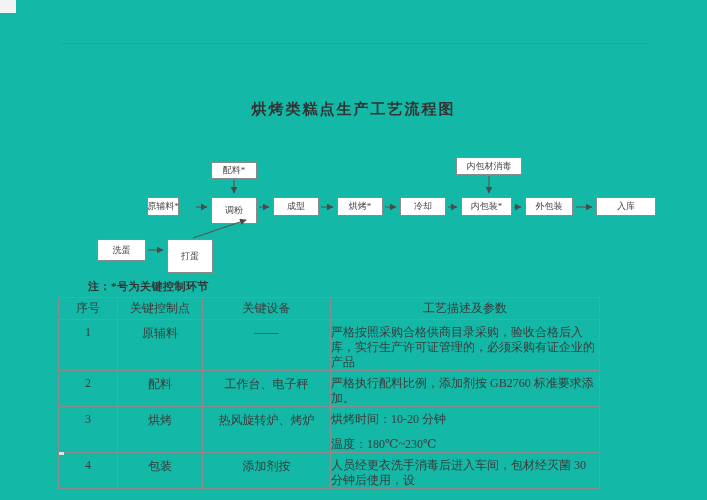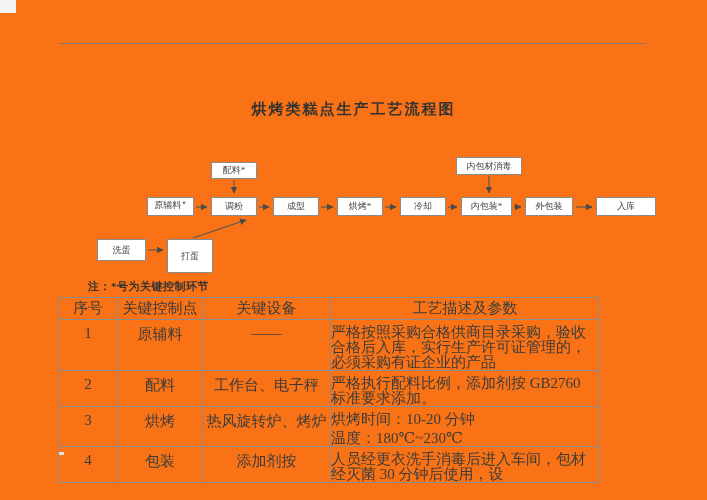--- a/index.html
+++ b/index.html
@@ -1,64 +1,64 @@
 <!DOCTYPE html>
 <html><head>
 <meta charset="utf-8">
 <style>
   html,body{margin:0;padding:0;background:#fff;}
   .page{
-    position:relative;width:707px;height:500px;background:#f97316;overflow:hidden;
+    position:relative;width:707px;height:500px;background:#14b8a6;overflow:hidden;
     font-family:"Liberation Serif","DejaVu Serif",serif;color:#3b3b3b;
   }
   .corner-artifact{position:absolute;left:0;top:0;width:16px;height:13px;background:#f3f3f3;}
   .bottom-speck{position:absolute;left:59px;top:452px;width:5px;height:3px;background:#e2e2e2;}
   .top-rule{position:absolute;left:59px;top:43px;width:587px;height:1px;background:#7d7d7d;}
   .doc-title{
     position:absolute;left:0;top:100px;width:707px;text-align:center;
     font-size:15px;font-weight:bold;letter-spacing:2px;color:#333;
   }
   
   .fbox{
     position:absolute;box-sizing:border-box;border:1px solid #8a8a8a;background:#fff;
     display:flex;align-items:center;justify-content:center;
     font-size:9px;color:#444;line-height:1;white-space:nowrap;
   }
   .n-peiliao{left:211px;top:162px;width:46px;height:17px;}
   .n-neibaocai{left:456px;top:157px;width:66px;height:18px;}
-  .n-yuanfuliao{left:147px;top:197px;width:47px;height:19px;font-family:Liberation Mono, monospace;}
-  .n-tiaofen{left:211px;top:197px;width:46px;height:19px;}
+  .n-yuanfuliao{left:147px;top:197px;width:32px;height:19px;}
+  .n-tiaofen{left:211px;top:197px;width:46px;height:27px;}
   .n-chengxing{left:273px;top:197px;width:46px;height:19px;}
   .n-hongkao{left:337px;top:197px;width:46px;height:19px;}
   .n-lengque{left:400px;top:197px;width:46px;height:19px;}
   .n-neibaozhuang{left:461px;top:197px;width:51px;height:19px;}
   .n-waibaozhuang{left:525px;top:197px;width:48px;height:19px;}
   .n-ruku{left:596px;top:197px;width:60px;height:19px;}
   .n-xidan{left:97px;top:239px;width:49px;height:22px;}
   .n-dadan{left:167px;top:239px;width:46px;height:34px;}
   .connectors{position:absolute;left:0;top:0;pointer-events:none;}
   
   .note{position:absolute;left:88px;top:279px;font-size:11px;font-weight:bold;color:#333;letter-spacing:0.5px;}
   
   .ptable{
     position:absolute;left:58px;top:297px;width:541px;border-collapse:collapse;table-layout:fixed;
-    font-size:15px;color:#3b3b3b;
+    font-size:12px;color:#3b3b3b;
   }
   .ptable td,.ptable th{
     border:1px solid #8c8c8c;padding:0;overflow:hidden;font-weight:normal;
   }
   .ptable th{height:21px;text-align:center;vertical-align:middle;}
   .ptable td{vertical-align:top;padding-top:5px;}
   .cell-center{text-align:center;}
   .cell-desc{text-align:left;padding-left:7px;padding-right:6px;line-height:15px;}
   .r1 td{height:29px;}
   .r2 td{height:27px;}
   .r3 td{height:29px;}
   .r4 td{height:12px;}
-  .desc-line + .desc-line{margin-top:4px;}
+  .desc-line + .desc-line{margin-top:10px;}
 </style>
 </head>
 <body>
 
 <div class="page">
 
   <div class="corner-artifact"></div>
   <div class="top-rule"></div>
 
   <div class="doc-title">烘烤类糕点生产工艺流程图</div>

